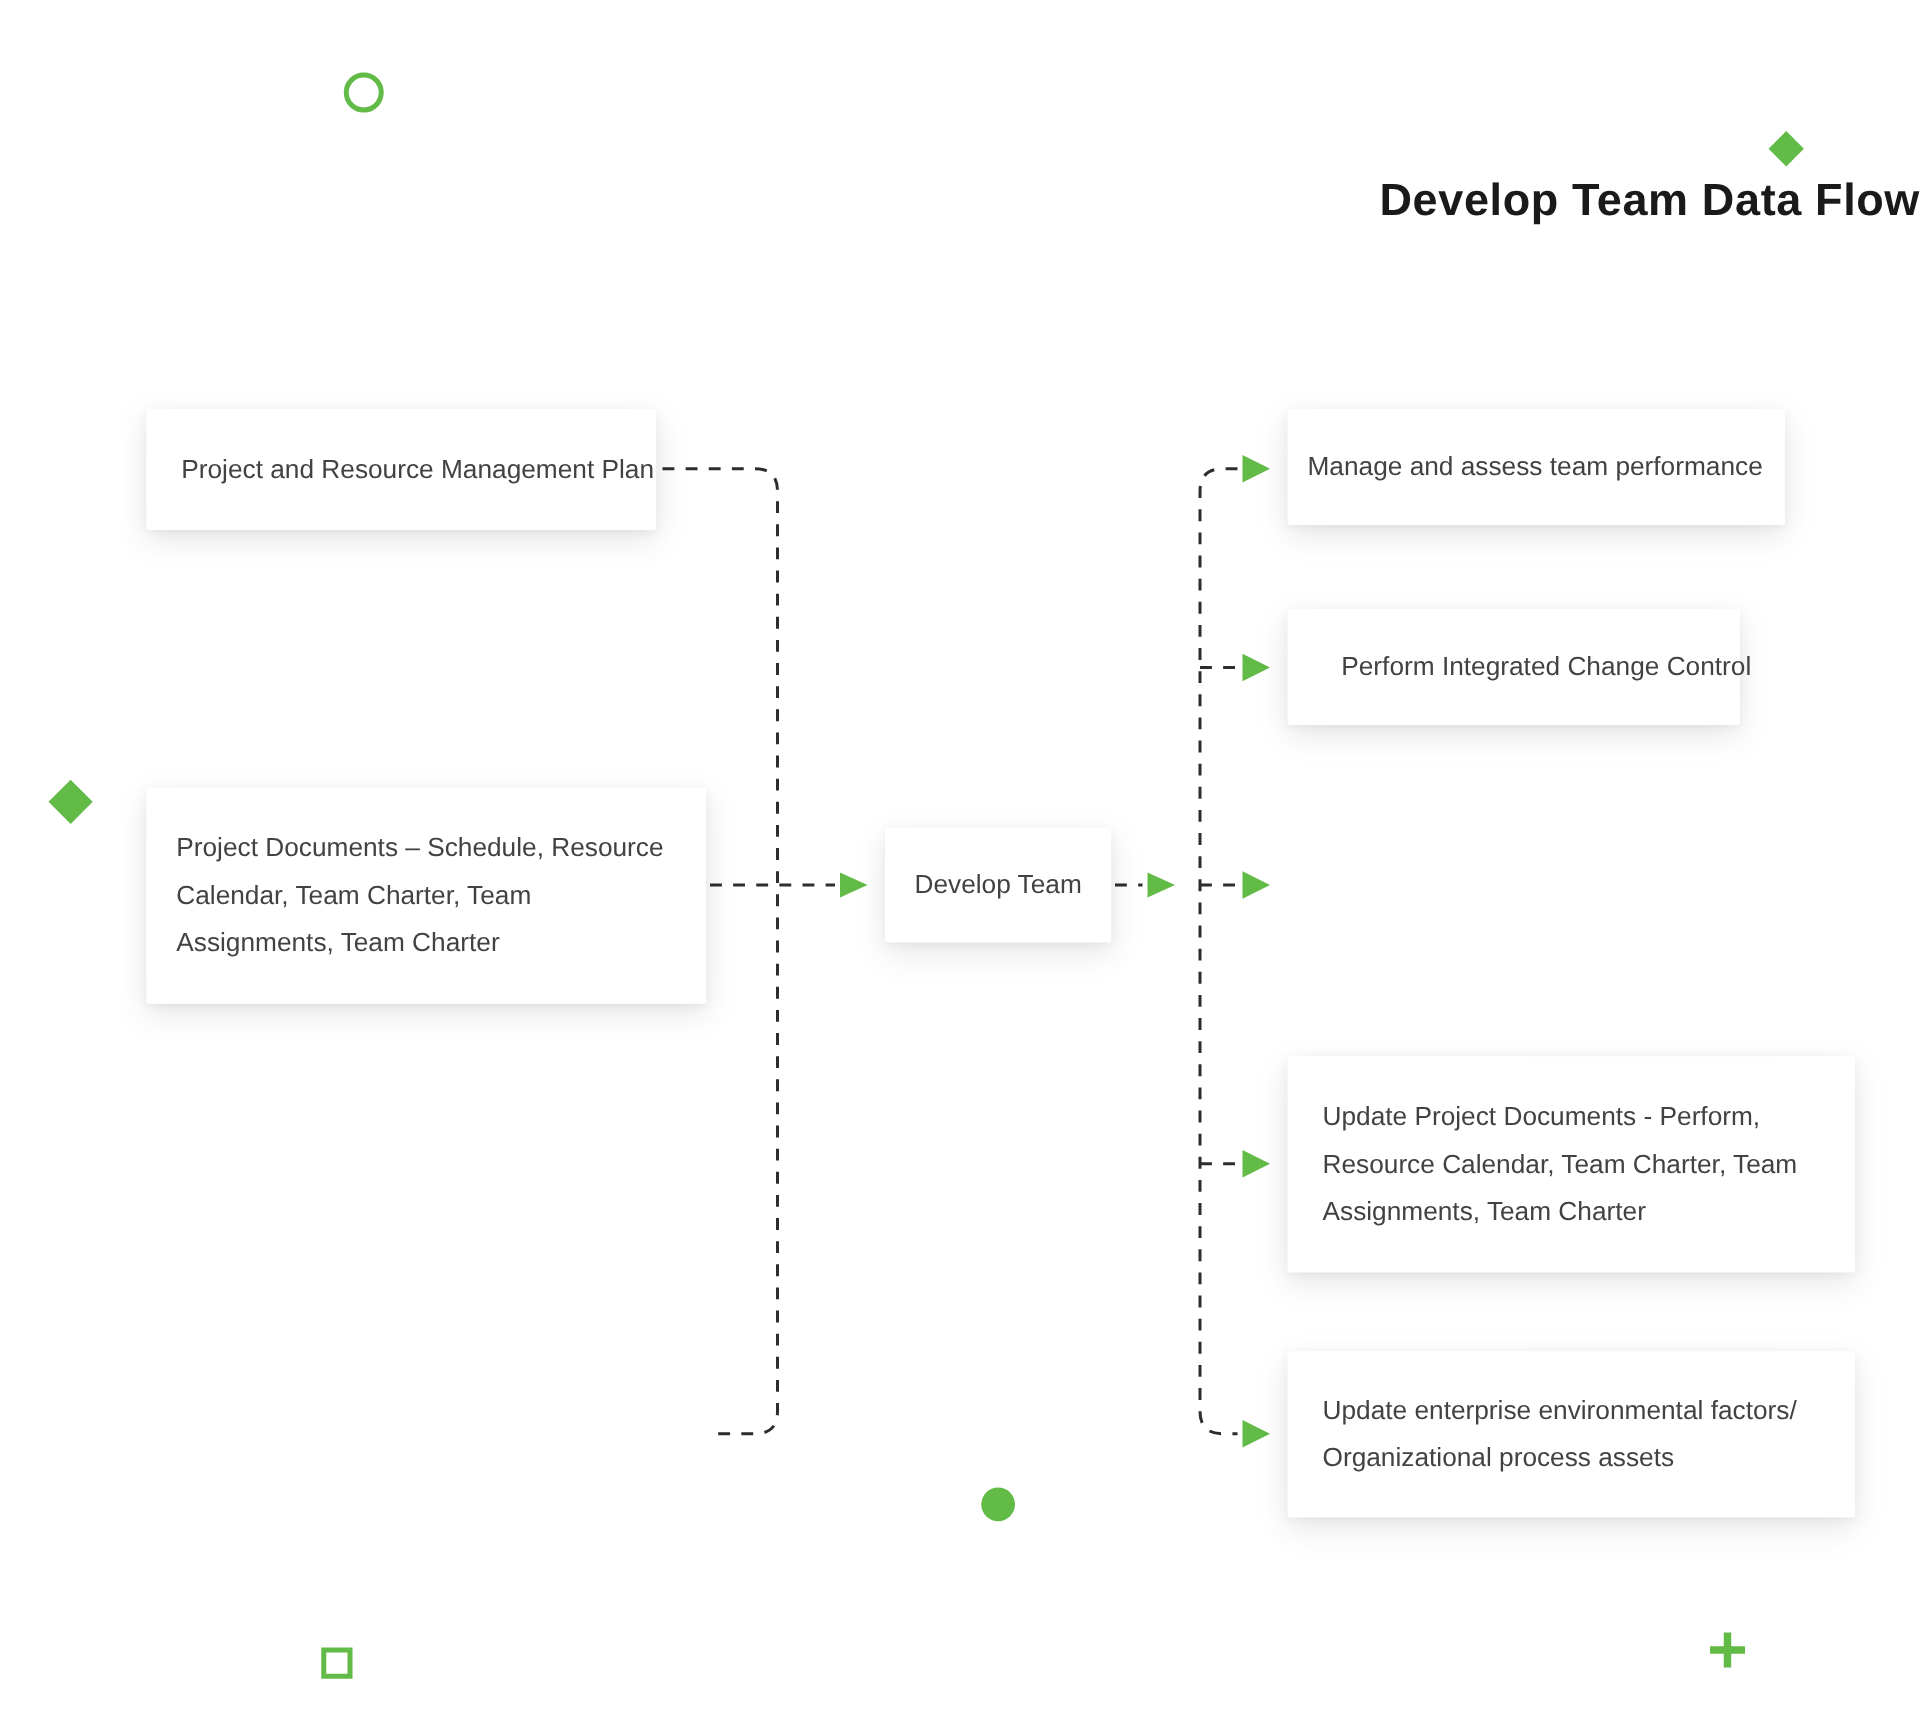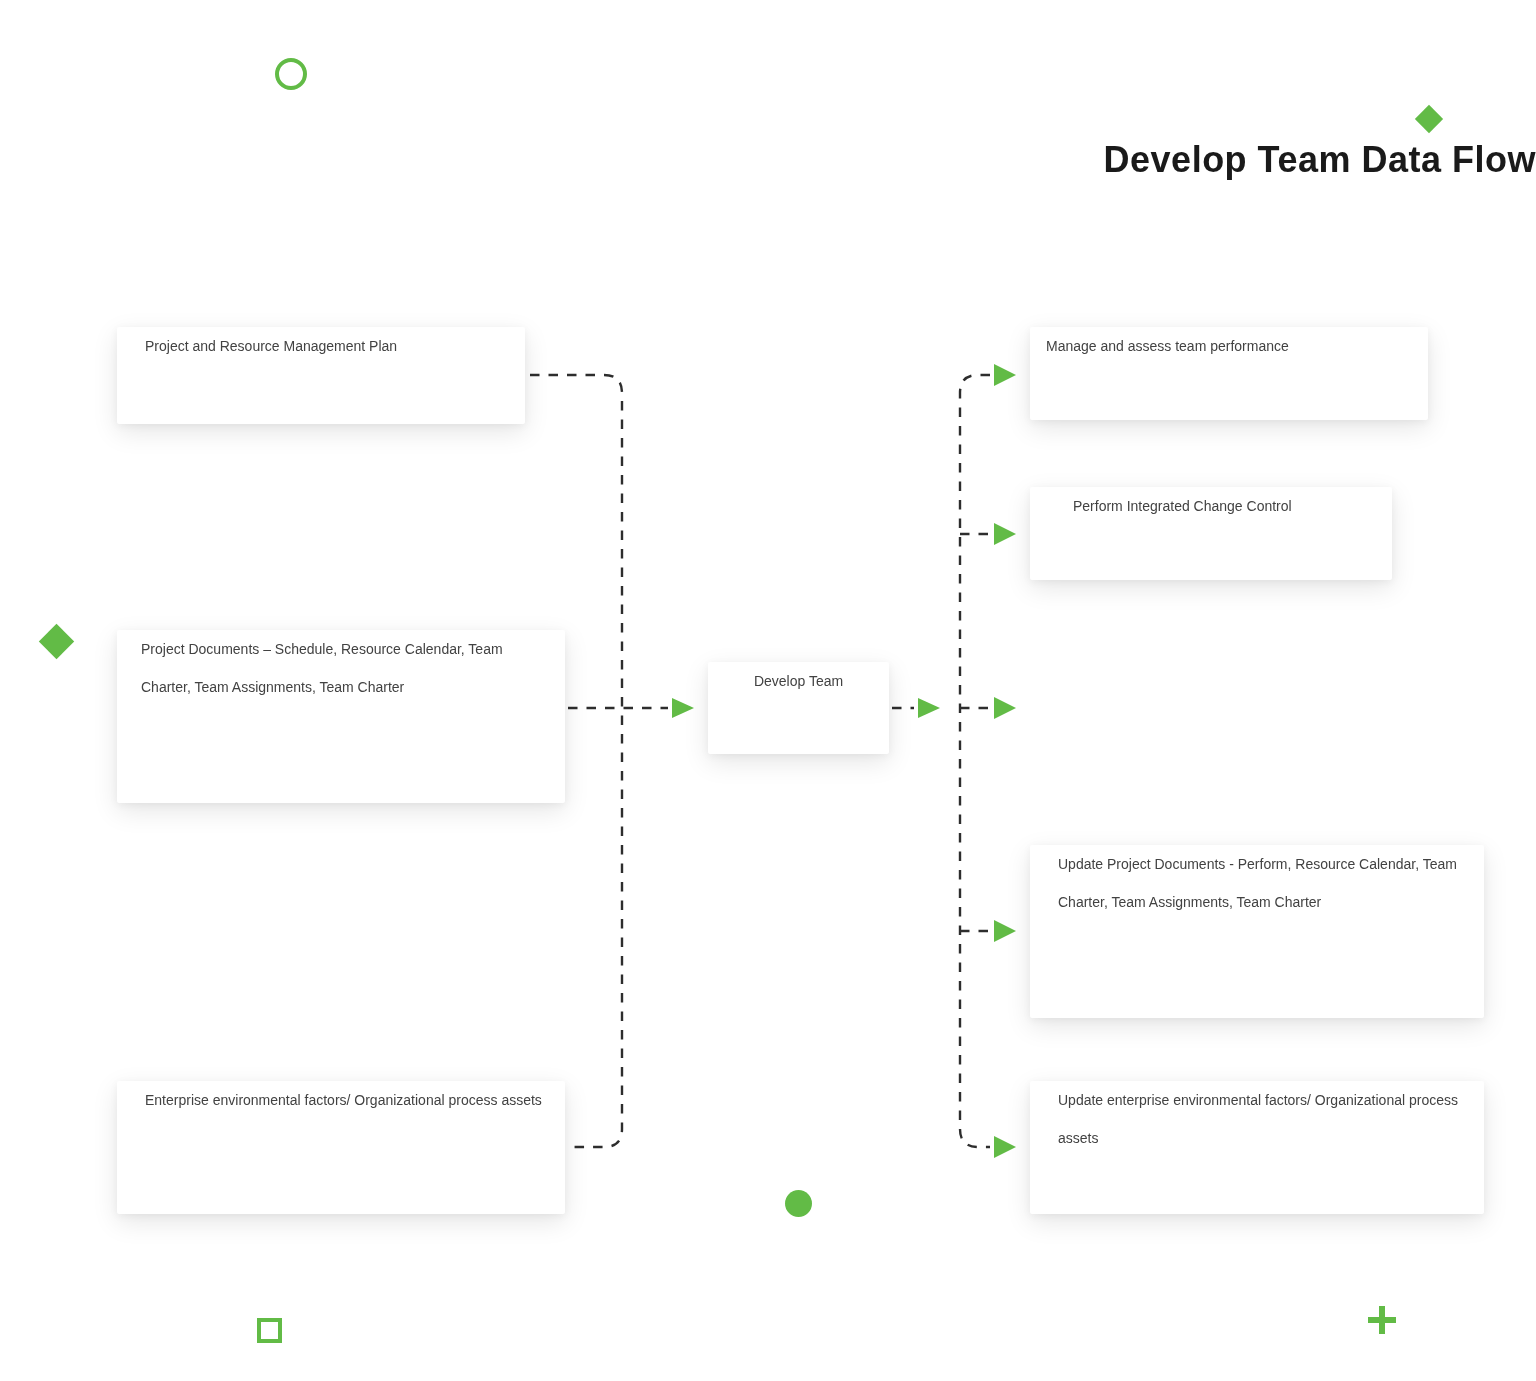--- a/index.html
+++ b/index.html
@@ -37,26 +37,27 @@
     stroke-width:2.4;
     fill:none;
     stroke-dasharray:9.5 9;
     stroke-linejoin:round;
   }
   .ahead{ fill:var(--green); }
   .node{
     position:absolute;
     background:var(--box-bg);
     display:flex;
+    align-items:center;
     padding:0 14px 0 28px;
     box-sizing:border-box;
     border-radius:2px;
     box-shadow:0 8px 26px rgba(0,0,0,.10), 0 2px 8px rgba(0,0,0,.05);
     color:var(--text);
-    font-size:14px;
+    font-size:21px;
     line-height:38px;
   }
   .nowrap{ white-space:nowrap; }
   .n-in1 {left:117px; top:327px;  width:408px; height:97px;}
   .n-in2 {left:117px; top:630px;  width:448px; height:173px;padding-left:24px;}
   .n-in3 {left:117px; top:1081px; width:448px; height:133px;}
   .n-proc{left:708px; top:662px;  width:181px; height:92px; padding:0; justify-content:center; text-align:center;}
   .n-out1{left:1030px; top:327px;  width:398px; height:93px;padding-left:16px;}
   .n-out2{left:1030px; top:487px;  width:362px; height:93px;padding-left:43px;}
   .n-out3{left:1030px; top:645px;  width:313px; height:133px;}
@@ -122,23 +123,20 @@
     <polygon class="ahead" points="994,920 1016,931 994,942"></polygon>
     <polygon class="ahead" points="994,1136 1016,1147 994,1158"></polygon>
   </svg>
 
   <div class="node n-in1 nowrap">
     <span>Project and Resource Management Plan</span>
   </div>
   <div class="node n-in2">
     <span>Project Documents – Schedule, Resource Calendar, Team Charter, Team Assignments, Team Charter</span>
   </div>
-  <div class="node n-in3">
-    <span>Enterprise environmental factors/ Organizational process assets</span>
-  </div>
 
   <div class="node n-proc nowrap">
     <span>Develop Team</span>
   </div>
 
   <div class="node n-out1 nowrap">
     <span>Manage and assess team performance</span>
   </div>
   <div class="node n-out2 nowrap">
     <span>Perform Integrated Change Control</span>

